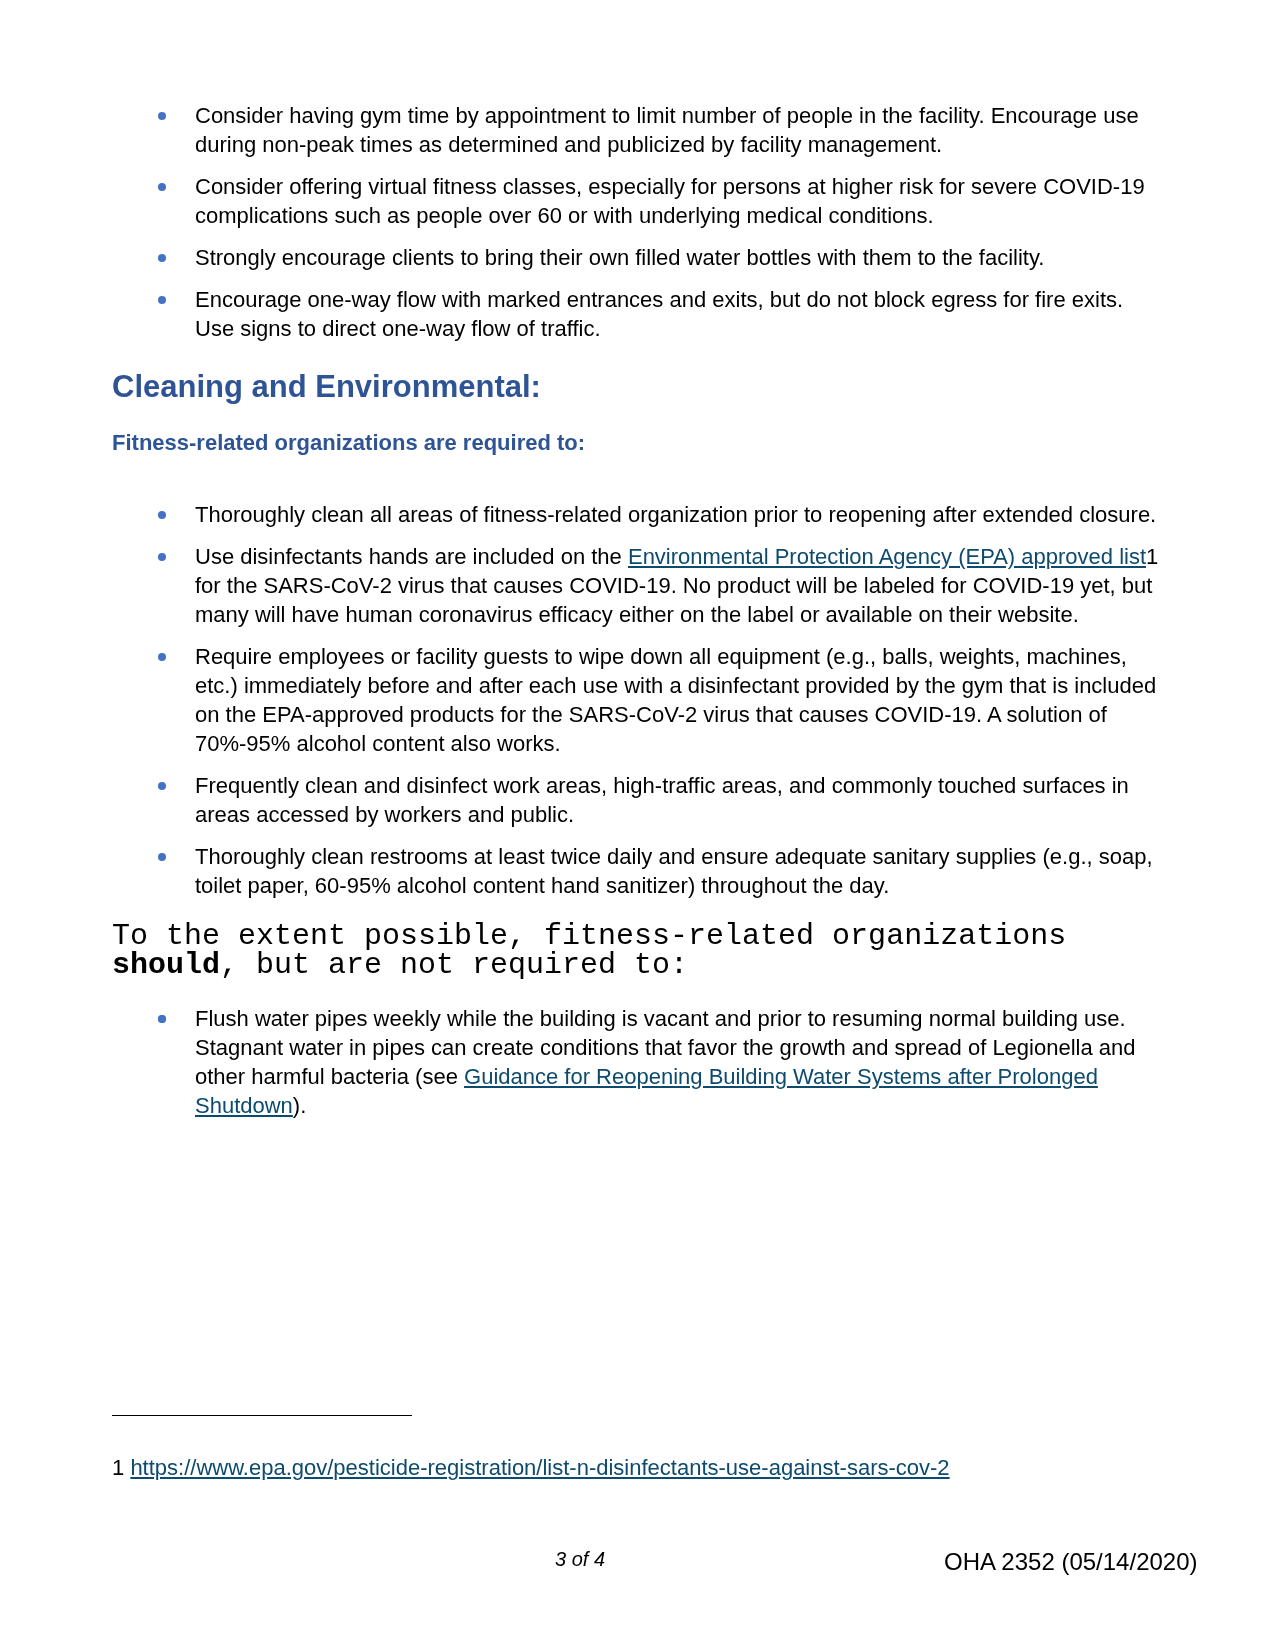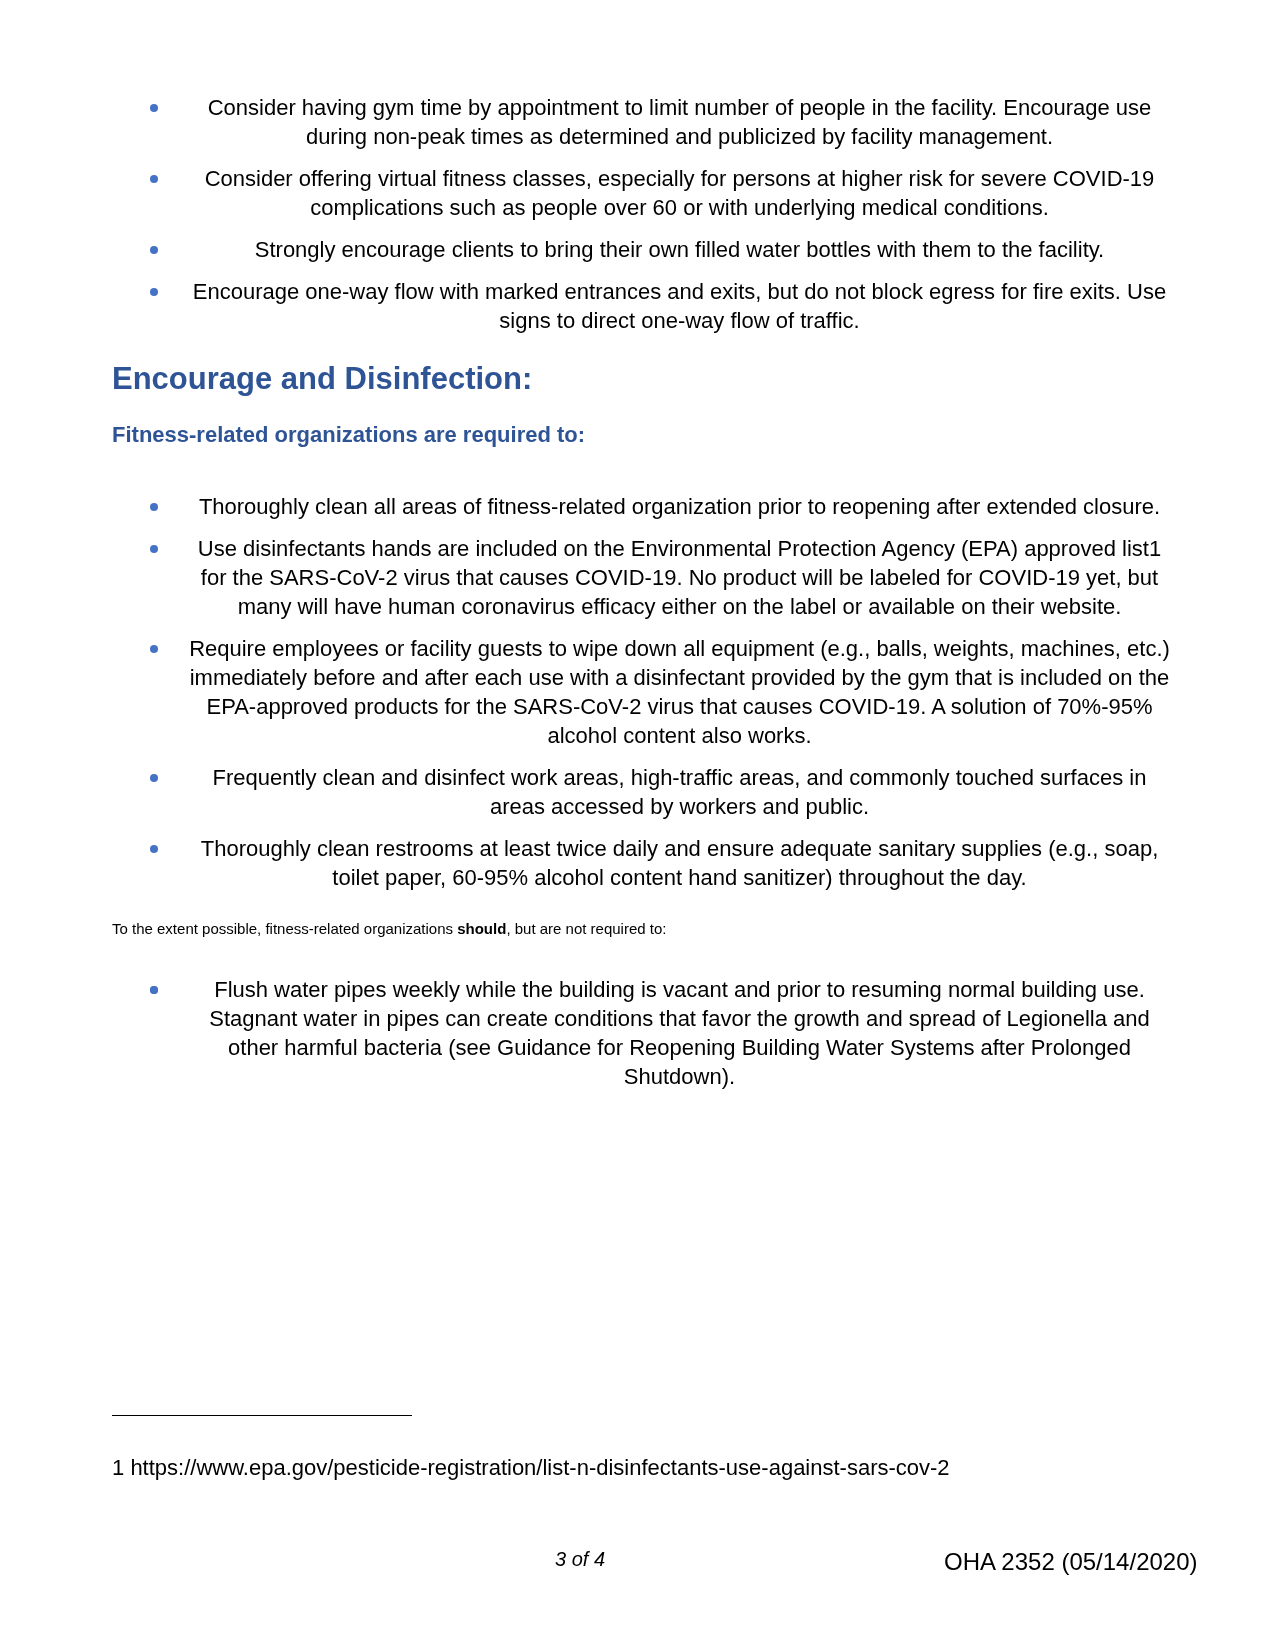--- a/index.html
+++ b/index.html
@@ -2,39 +2,39 @@
 <html><head>
 <meta charset="utf-8">
 <style>
   html, body { margin: 0; padding: 0; background: #ffffff; }
   body {
     width: 1275px; height: 1650px; position: relative; overflow: hidden;
     font-family: "Liberation Sans", sans-serif; color: #000000;
   }
   .page { position: absolute; left: 0; top: 0; width: 1275px; height: 1650px; }
   .content { position: absolute; left: 112px; top: 93px; width: 1060px; }
-  ul.bullets { list-style: none; margin: 0; padding: 0; text-align: center; }
+  ul.bullets { list-style: none; margin: 8px; padding: 0; }
   ul.bullets li {
     position: relative; padding-left: 75px;
     font-size: 22px; line-height: 29px; margin-bottom: 13px;
   }
   ul.bullets li .dot {
     position: absolute; left: 38px; top: 11px;
     width: 8px; height: 8px; border-radius: 50%; background: #4472c4;
   }
   h2.section-heading {
     font-size: 31px; font-weight: bold; color: #2f5496;
     margin: 26px 0 0 0; line-height: 36px;
   }
   h3.sub-heading {
     font-size: 22px; font-weight: bold; color: #2f5496;
     margin: 24px 0 43px 0; line-height: 28px;
   }
-  p.intro { font-size: 15px; line-height: 29px; margin: 22px 0 32px 0; }
-  a.link { color: #000000; }
+  p.intro { font-size: 30px; line-height: 29px; margin: 22px 0 24px 0; font-family: Liberation Mono, monospace; }
+  a.link { color: #0c4a6e; text-decoration: underline; }
   .footnote-rule {
     position: absolute; left: 112px; top: 1415px; width: 300px; height: 0;
     border-top: 1.5px solid #000;
   }
   .footnote {
     position: absolute; left: 112px; top: 1454px; font-size: 22px; line-height: 28px;
   }
   .footer-page { position: absolute; left: 555px; top: 1548px; font-size: 20px; font-style: italic; }
   .footer-code { position: absolute; left: 944px; top: 1548px; font-size: 24px; }
 </style>
@@ -44,21 +44,21 @@
 <div class="page">
   <div class="content">
 
     <ul class="bullets">
       <li><span class="dot"></span><span>Consider having gym time by appointment to limit number of people in the facility. Encourage use during non-peak times as determined and publicized by facility management.</span></li>
       <li><span class="dot"></span><span>Consider offering virtual fitness classes, especially for persons at higher risk for severe COVID-19 complications such as people over 60 or with underlying medical conditions.</span></li>
       <li><span class="dot"></span><span>Strongly encourage clients to bring their own filled water bottles with them to the facility.</span></li>
       <li><span class="dot"></span><span>Encourage one-way flow with marked entrances and exits, but do not block egress for fire exits. Use signs to direct one-way flow of traffic.</span></li>
     </ul>
 
-    <h2 class="section-heading">Encourage and Disinfection:</h2>
+    <h2 class="section-heading">Cleaning and Environmental:</h2>
     <h3 class="sub-heading">Fitness-related organizations are required to:</h3>
 
     <ul class="bullets">
       <li><span class="dot"></span><span>Thoroughly clean all areas of fitness-related organization prior to reopening after extended closure.</span></li>
       <li><span class="dot"></span><span>Use disinfectants hands are included on the </span><a class="link">Environmental Protection Agency (EPA) approved list</a><span>1 for the SARS-CoV-2 virus that causes COVID-19. No product will be labeled for COVID-19 yet, but many will have human coronavirus efficacy either on the label or available on their website.</span></li>
       <li><span class="dot"></span><span>Require employees or facility guests to wipe down all equipment (e.g., balls, weights, machines, etc.) immediately before and after each use with a disinfectant provided by the gym that is included on the EPA-approved products for the SARS-CoV-2 virus that causes COVID-19. A solution of 70%-95% alcohol content also works.</span></li>
       <li><span class="dot"></span><span>Frequently clean and disinfect work areas, high-traffic areas, and commonly touched surfaces in areas accessed by workers and public.</span></li>
       <li><span class="dot"></span><span>Thoroughly clean restrooms at least twice daily and ensure adequate sanitary supplies (e.g., soap, toilet paper, 60-95% alcohol content hand sanitizer) throughout the day.</span></li>
     </ul>
 

